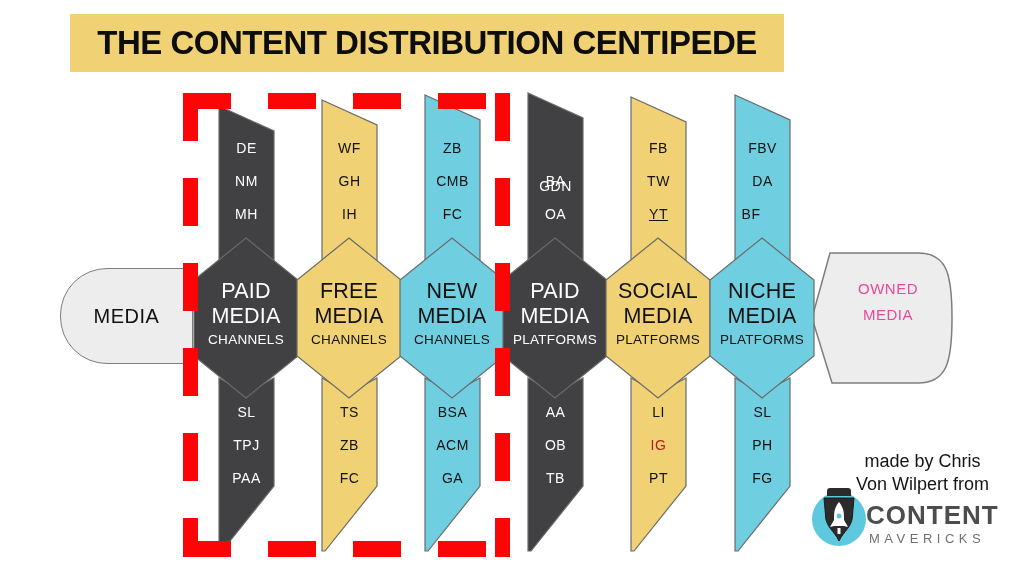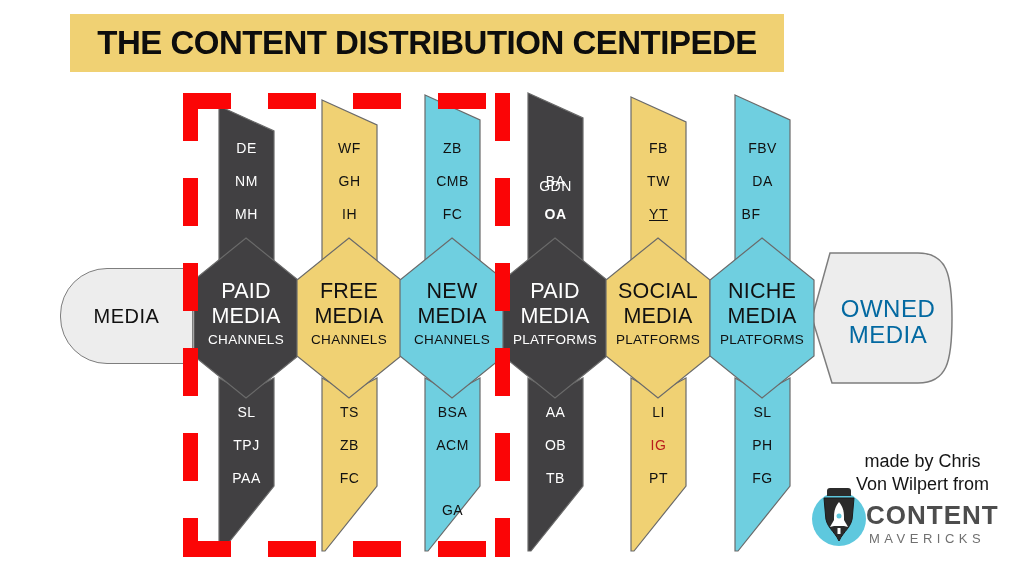--- a/index.html
+++ b/index.html
@@ -9,22 +9,22 @@
   
   .title-banner{left:70px;top:14px;width:714px;height:58px;background:#f0d173;z-index:1;
                 display:flex;align-items:center;justify-content:center;}
   .title-banner span{font-size:33px;font-weight:bold;color:#0d0d0d;letter-spacing:-0.5px;white-space:nowrap;}
   
   .tools-node{left:60px;top:268px;width:131px;height:94px;background:#ededed;border:1.5px solid #7e7e7e;
               border-radius:47px 0 0 47px;z-index:1;display:flex;align-items:center;justify-content:center;}
   .tools-node span{font-size:20px;color:#111;letter-spacing:0.5px;}
   
   .owned-svg{left:800px;top:248px;z-index:1;}
-  .owned-label{left:828px;top:296px;width:120px;text-align:center;z-index:1;font-size:24px;
-               line-height:26px;color:#0369a1;letter-spacing:0.5px;}
+  .owned-label{left:828px;top:276px;width:120px;text-align:center;z-index:1;font-size:15px;
+               line-height:26px;color:#ec4899;letter-spacing:0.5px;}
   
   .leg-text{position:absolute;width:55px;text-align:center;font-size:14px;letter-spacing:0.5px;z-index:3;}
   .hex-label{position:absolute;width:106px;text-align:center;z-index:5;}
   .hex-label .main{font-size:21.5px;line-height:25px;letter-spacing:0.2px;}
   .hex-label .sub{font-size:13.5px;line-height:15px;margin-top:3px;letter-spacing:0.3px;}
   svg.shape{position:absolute;overflow:visible;}
   .leg-svg{z-index:2;} .hex-svg{z-index:4;}
   
   .dash{z-index:6;}
   .dash-h{height:16px;background:repeating-linear-gradient(90deg,#fb0506 0 48px,transparent 48px 85px);}
@@ -106,37 +106,37 @@
           <polygon points="0,0 55,25 55,215 0,215" fill="#6fcfe0" stroke="#6a6a6a" stroke-width="1.2"></polygon>
         </svg>
         <div class="leg-text" style="left: 425px; top: 140px; width: 55px; color: rgb(17, 17, 17);">ZB</div>
         <div class="leg-text" style="left: 425px; top: 173px; width: 55px; color: rgb(17, 17, 17);">CMB</div>
         <div class="leg-text" style="left: 425px; top: 206px; width: 55px; color: rgb(17, 17, 17);">FC</div>
         <svg class="shape leg-svg" width="55" height="173" viewBox="0 0 55 173" style="left: 425px; top: 378px;">
           <polygon points="0,0 27,15 55,0 55,108 3,173 0,173" fill="#6fcfe0" stroke="#6a6a6a" stroke-width="1.2"></polygon>
         </svg>
         <div class="leg-text" style="left: 425px; top: 404px; width: 55px; color: rgb(17, 17, 17);">BSA</div>
         <div class="leg-text" style="left: 425px; top: 437px; width: 55px; color: rgb(17, 17, 17);">ACM</div>
-        <div class="leg-text" style="left: 425px; top: 470px; width: 55px; color: rgb(17, 17, 17); margin-top: 32px;">GA</div>
+        <div class="leg-text" style="left: 425px; top: 470px; width: 55px; color: rgb(17, 17, 17);">GA</div>
         <svg class="shape hex-svg" width="104" height="160" viewBox="0 0 104 160" style="left: 400px; top: 238px;">
           <polygon points="52,0 104,42 104,118 52,160 0,118 0,42" fill="#6fcfe0" stroke="#6a6a6a" stroke-width="1.2"></polygon>
         </svg>
         <div class="hex-label" style="left: 399px; top: 279px; width: 106px; color: rgb(17, 17, 17);">
           <div class="main">NEW</div>
           <div class="main">MEDIA</div>
           <div class="sub">CHANNELS</div>
         </div>
       </div>
       <div>
         <svg class="shape leg-svg" width="55" height="217" viewBox="0 0 55 217" style="left: 528px; top: 93px;">
           <polygon points="0,0 55,25 55,217 0,217" fill="#414042" stroke="#6a6a6a" stroke-width="1.2"></polygon>
         </svg>
         <div class="leg-text" style="left: 528px; top: 140px; width: 55px; color: rgb(255, 255, 255); margin-top: 38px;">GDN</div>
         <div class="leg-text" style="left: 528px; top: 173px; width: 55px; color: rgb(255, 255, 255);">BA</div>
-        <div class="leg-text" style="left: 528px; top: 206px; width: 55px; color: rgb(255, 255, 255); font-weight: bold;">OA</div>
+        <div class="leg-text" style="left: 528px; top: 206px; width: 55px; color: rgb(255, 255, 255);">OA</div>
         <svg class="shape leg-svg" width="55" height="173" viewBox="0 0 55 173" style="left: 528px; top: 378px;">
           <polygon points="0,0 27,15 55,0 55,108 3,173 0,173" fill="#414042" stroke="#6a6a6a" stroke-width="1.2"></polygon>
         </svg>
         <div class="leg-text" style="left: 528px; top: 404px; width: 55px; color: rgb(255, 255, 255);">AA</div>
         <div class="leg-text" style="left: 528px; top: 437px; width: 55px; color: rgb(255, 255, 255);">OB</div>
         <div class="leg-text" style="left: 528px; top: 470px; width: 55px; color: rgb(255, 255, 255);">TB</div>
         <svg class="shape hex-svg" width="104" height="160" viewBox="0 0 104 160" style="left: 503px; top: 238px;">
           <polygon points="52,0 104,42 104,118 52,160 0,118 0,42" fill="#414042" stroke="#6a6a6a" stroke-width="1.2"></polygon>
         </svg>
         <div class="hex-label" style="left: 502px; top: 279px; width: 106px; color: rgb(255, 255, 255);">

